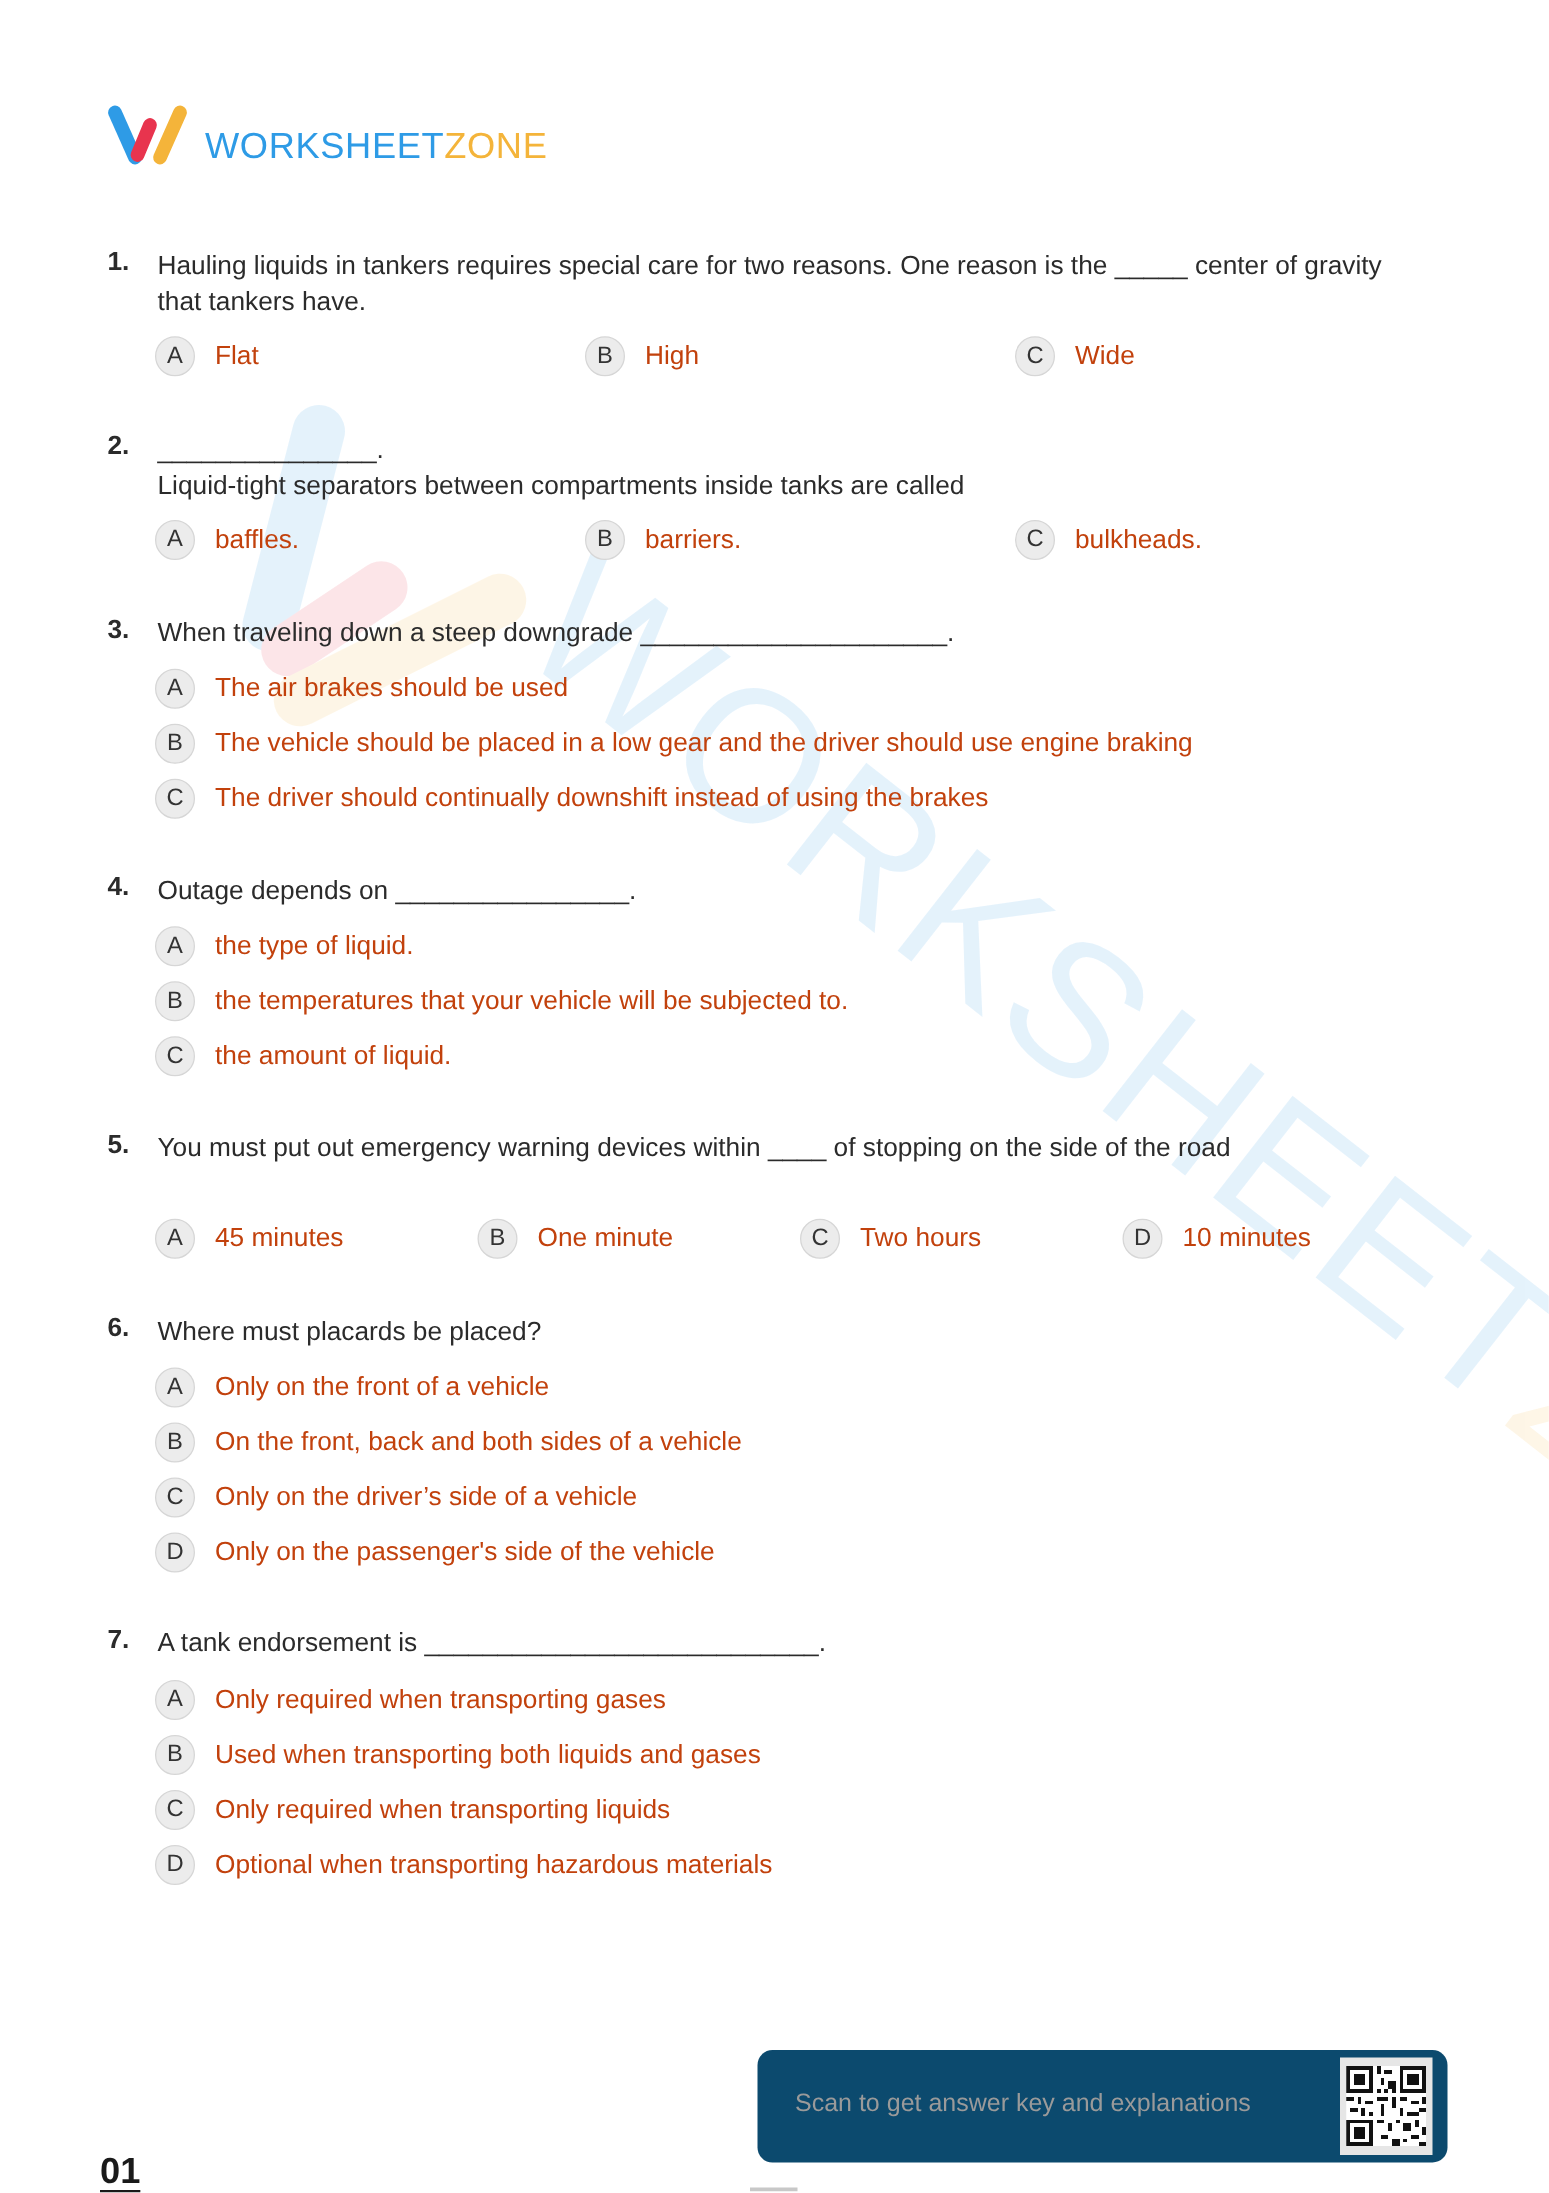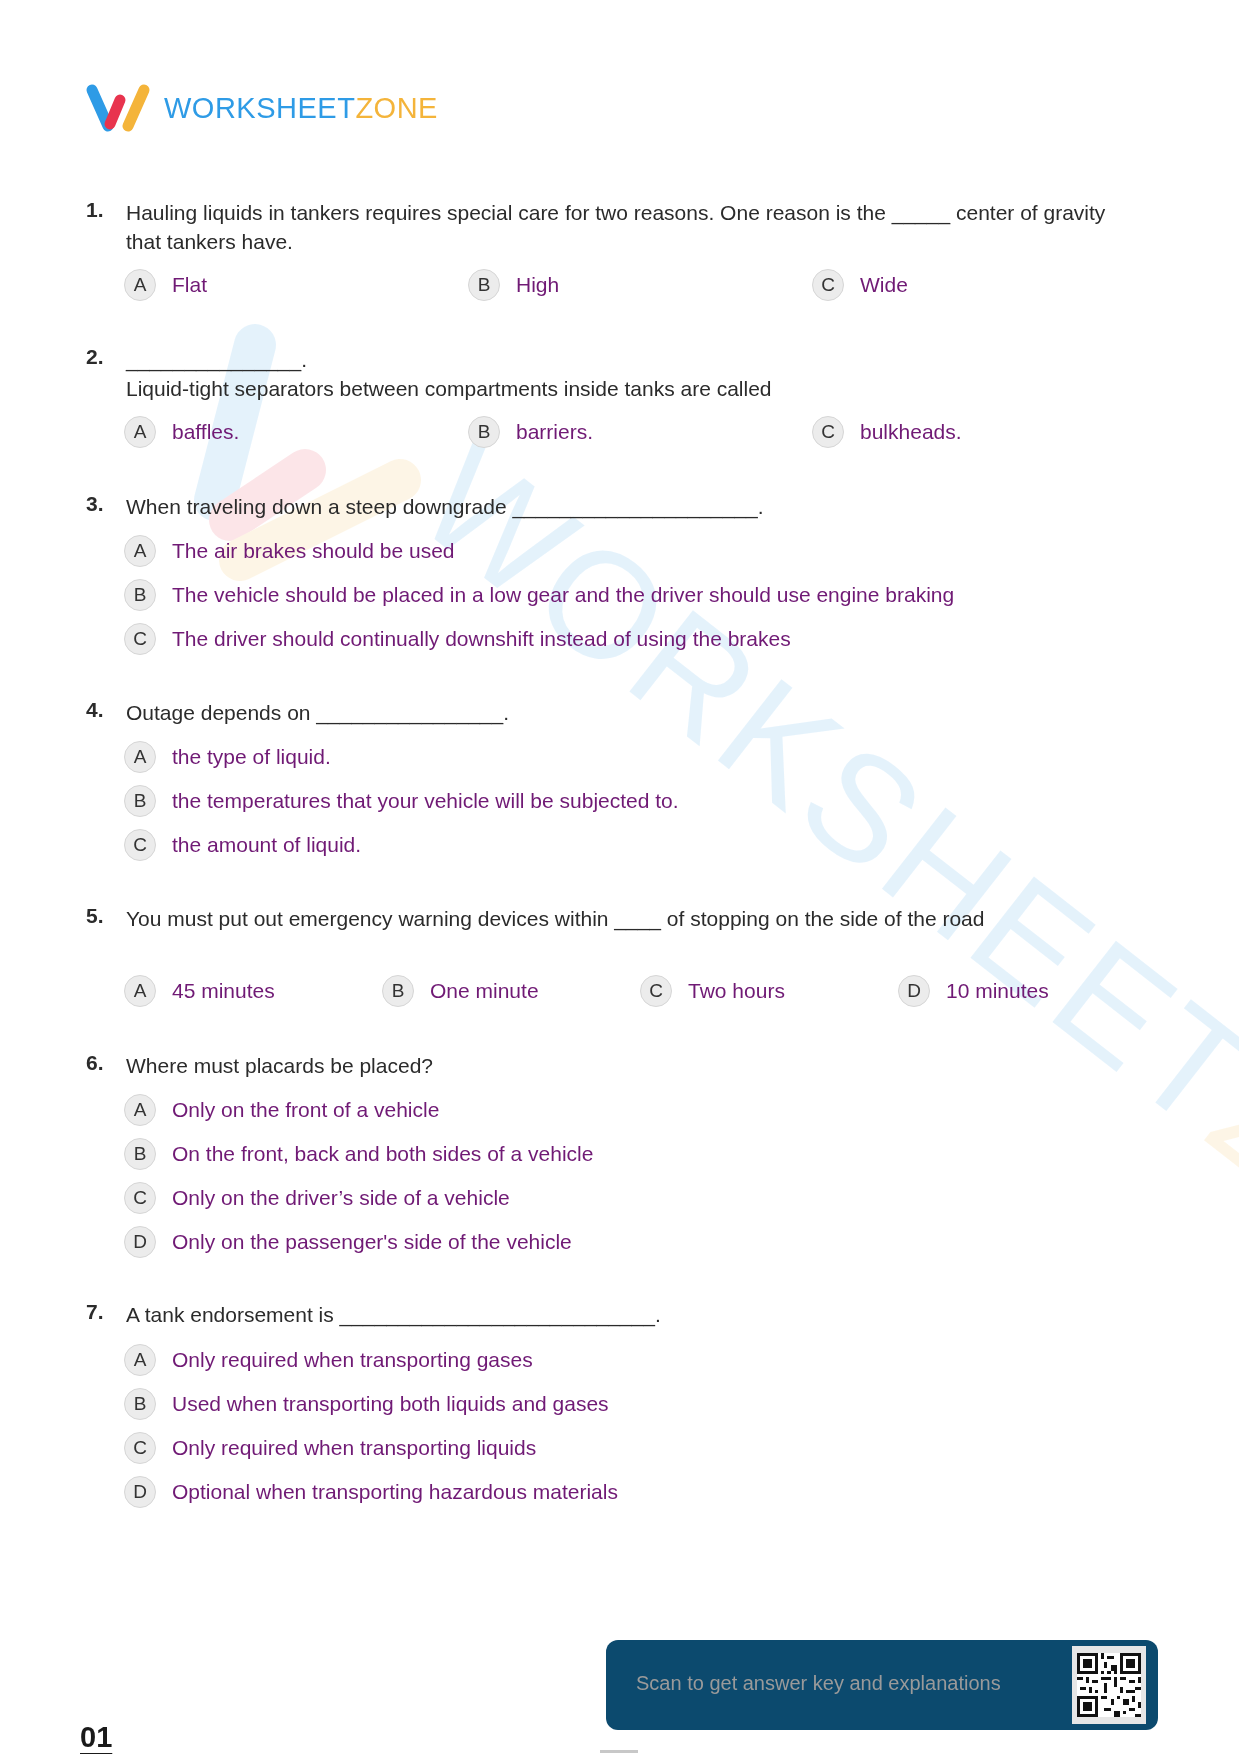--- a/index.html
+++ b/index.html
@@ -2,35 +2,35 @@
 <html><head>
 <meta charset="utf-8">
 <style>
   html, body { margin: 0; padding: 0; }
   body {
     width: 1239px; height: 1754px; background: #ffffff; position: relative; overflow: hidden;
     font-family: "Liberation Sans", "DejaVu Sans", sans-serif; color: #2b2b2b;
   }
   .watermark { position: absolute; left: 0; top: 0; width: 1239px; height: 1754px; pointer-events: none; z-index: 0; }
   .header { position: absolute; left: 0; top: 0; width: 1239px; height: 170px; z-index: 1; }
-  .logo { position: absolute; left: 84px; top: 82px; display: flex; align-items: center; }
+  .logo { position: absolute; left: 84px; top: 82px; display: flex; align-items: flex-end; }
   .logo-mark { width: 68px; height: 52px; }
   .logo-text { font-size: 29px; font-weight: 400; letter-spacing: 0.5px; margin-left: 12px; }
   .logo-text .a { color: #2e9be6; }
   .logo-text .b { color: #f4b43a; }
   .title { position: absolute; left: 520px; top: 82px; width: 570px; text-align: center; font-weight: 700; font-size: 27px; line-height: 40px; color: #1f1f1f; }
 
   .questions { position: absolute; left: 0; top: 0; width: 1239px; z-index: 1; }
   .q { position: absolute; left: 86px; width: 1080px; }
   .q-num { position: absolute; left: 0; top: 0; font-weight: 700; font-size: 21px; color: #2b2b2b; }
   .q-text { position: absolute; left: 40px; top: 0; width: 1020px; font-size: 21px; line-height: 29px; color: #2b2b2b; }
   .opt { position: absolute; display: flex; align-items: center; height: 34px; }
   .badge { width: 32px; height: 32px; border-radius: 50%; background: #ececec; border: 1px solid #d6d6d6; box-sizing: border-box;
            display: flex; align-items: center; justify-content: center; font-size: 19px; color: #333; }
-  .opt-text { margin-left: 16px; font-size: 21px; color: #701a75; white-space: nowrap; }
+  .opt-text { margin-left: 16px; font-size: 21px; color: #c2410c; white-space: nowrap; }
 
   .page-num { position: absolute; left: 80px; top: 1673px; font-size: 29px; font-weight: 700; color: #1a1a1a; text-decoration: underline; text-underline-offset: 6px; z-index: 1; margin-top: 48px; }
   .scan-box { position: absolute; left: 606px; top: 1640px; width: 552px; height: 90px; background: #0c4a6e; border-radius: 12px; z-index: 1; }
   .scan-text { position: absolute; left: 30px; top: 32px; font-size: 20px; color: #9a9a9a; }
   .qr { position: absolute; left: 466px; top: 6px; width: 74px; height: 78px; background: #e6e6e6; display: flex; align-items: center; justify-content: center; }
   .bottom-bar { position: absolute; left: 600px; top: 1750px; width: 38px; height: 3px; background: #c8c8c8; }
 </style>
 </head>
 <body>
 

